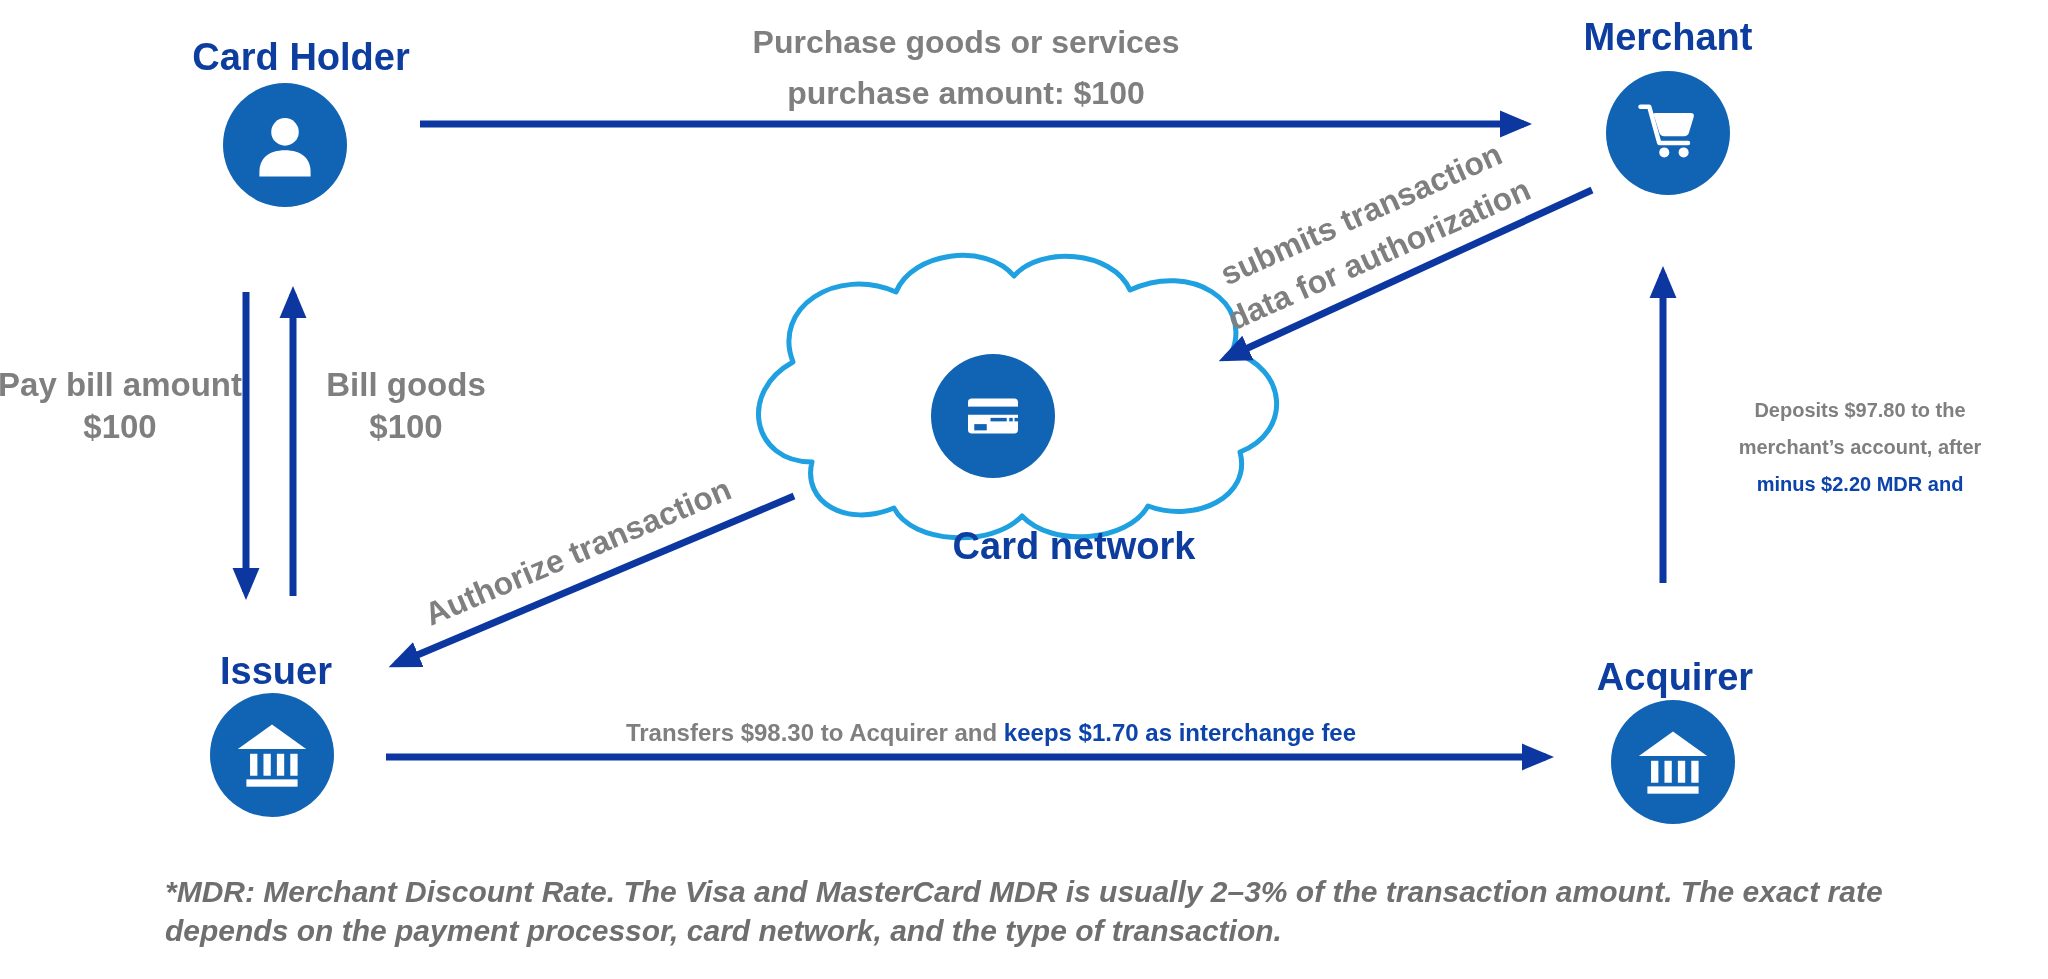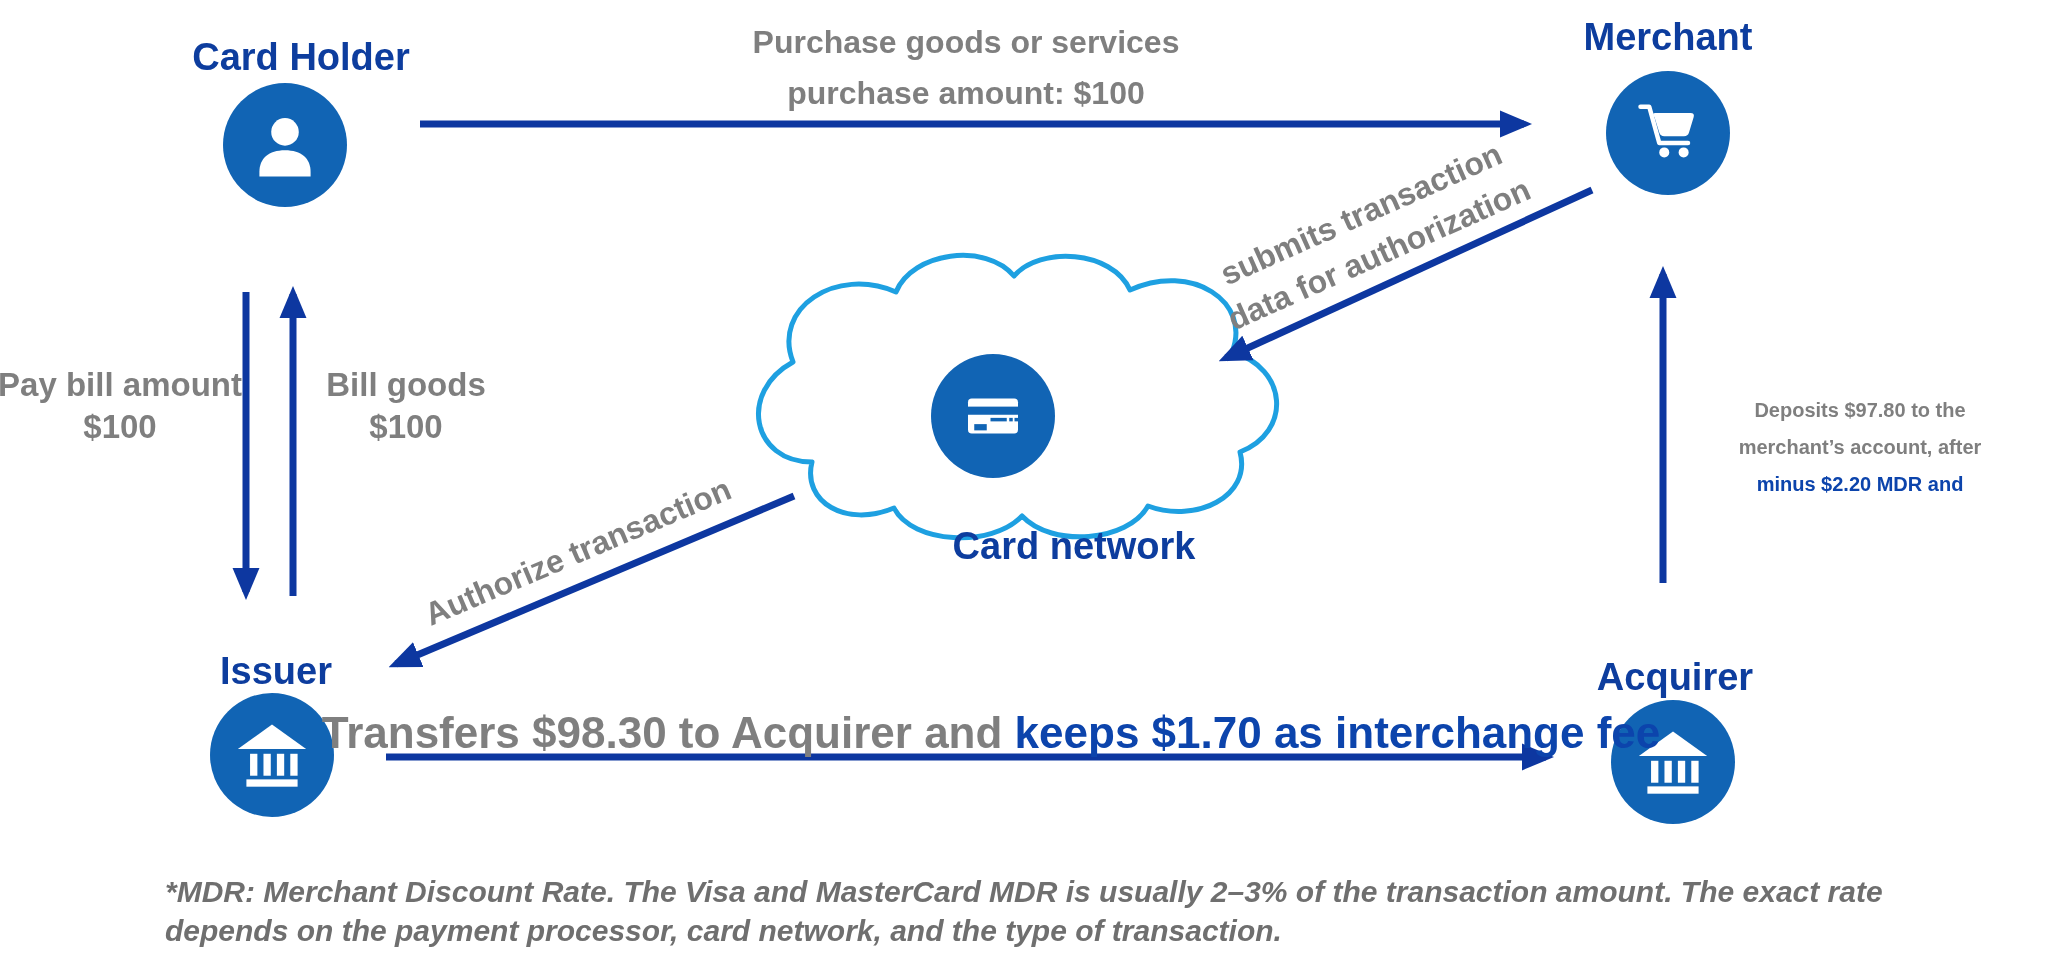--- a/index.html
+++ b/index.html
@@ -20,21 +20,21 @@
     font-size:38px;font-weight:700;color:#0d3d9e;white-space:nowrap;
   }
   .note{
     position:absolute;transform:translate(-50%,-50%);
     font-weight:700;color:#7f7f7f;text-align:center;white-space:nowrap;
   }
   .note-purchase{font-size:32px;line-height:51px;}
   .note-vert{font-size:33px;line-height:42px;}
   .note-rot2{font-size:32px;line-height:44px;transform:translate(-50%,-50%) rotate(-24deg);}
   .note-rot1{font-size:32px;transform:translate(-50%,-50%) rotate(-23deg);}
-  .note-transfer{font-size:44px;}
+  .note-transfer{font-size:24px;}
   .note-deposit{font-size:20px;line-height:37px;}
   .tone-blue{color:#0c44ac;}
   .tone-gray{color:#7f7f7f;}
   .footnote{
     position:absolute;left:148px;top:872px;
     font-size:30px;font-style:italic;font-weight:700;
     color:#6f6f6f;line-height:39px;white-space:nowrap;margin-left:17px;
   }
   .icon{display:flex;align-items:center;justify-content:center;}
 </style>

